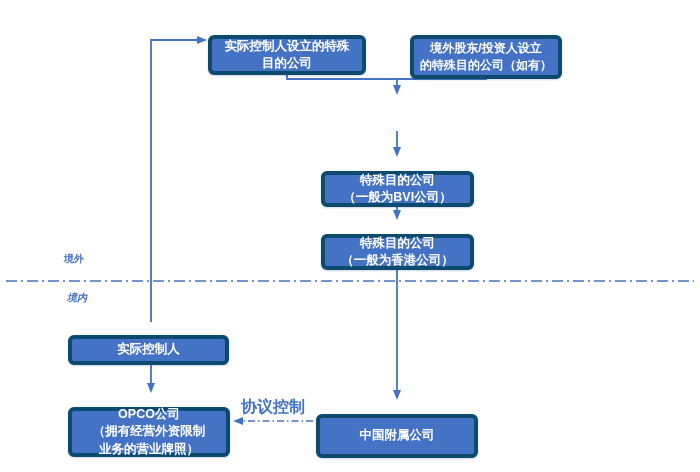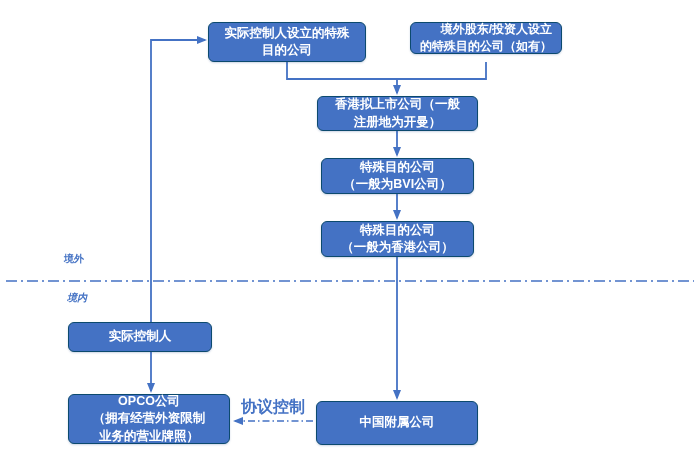--- a/index.html
+++ b/index.html
@@ -8,33 +8,34 @@
     width:700px;height:472px;
     background:#ffffff;
     font-family:"Liberation Sans","DejaVu Sans",sans-serif;
     overflow:hidden;
   }
   .lines{position:absolute;left:0;top:0;width:700px;height:472px;}
   .node{
     position:absolute;
     box-sizing:border-box;
     background:#4472C4;
-    border:1px solid #0c4a6e;
+    border:4px solid #0c4a6e;
     border-radius:6px;
     color:#ffffff;
     font-size:12.5px;
     font-weight:bold;
     line-height:1.38;
     text-align:center;
     display:flex;
     align-items:center;
     justify-content:center;
     white-space:pre-line;
     padding:2px 6px;
     box-shadow:0 1px 2px rgba(60,90,150,0.25);
+    margin-top:13px;
   }
   .region-label{
     position:absolute;
     color:#4472C4;
     font-size:10px;
     font-weight:bold;
     white-space:nowrap;
   }
   .edge-label{
     position:absolute;
@@ -72,33 +73,31 @@
     <path d="M397,257 L397,398" fill="none" stroke="#4472C4" stroke-width="1.8" marker-end="url(#arrow)"></path>
 
     <path d="M6,281 L694,281" fill="none" stroke="#4472C4" stroke-width="1.6" stroke-dasharray="11 4 2 4"></path>
 
     <path d="M313,421 L235,421" fill="none" stroke="#4472C4" stroke-width="1.6" stroke-dasharray="7 3 1.5 3" marker-end="url(#arrow)"></path>
   </svg>
 
   <div class="node" style="left:208px;top:22px;width:158px;height:40px;">实际控制人设立的特殊
 目的公司</div>
 
-  <div class="node" style="left:410px;top:22px;width:152px;height:32px;font-size:12px;text-align:right;">境外股东/投资人设立
+  <div class="node" style="left:410px;top:22px;width:152px;height:44px;font-size:12px;">境外股东/投资人设立
 的特殊目的公司（如有）</div>
 
-  <div class="node" style="left:317px;top:96px;width:161px;height:35px;">香港拟上市公司（一般
-注册地为开曼）</div>
 
   <div class="node" style="left:321px;top:158px;width:153px;height:36px;">特殊目的公司
 （一般为BVI公司）</div>
 
   <div class="node" style="left:321px;top:221px;width:153px;height:36px;">特殊目的公司
 （一般为香港公司）</div>
 
-  <div class="node" style="left:68px;top:322px;width:144px;height:30px;">实际控制人</div>
+  <div class="node" style="left:68px;top:322px;width:161px;height:30px;">实际控制人</div>
 
   <div class="node" style="left:68px;top:394px;width:162px;height:50px;">OPCO公司
 （拥有经营外资限制
 业务的营业牌照）</div>
 
   <div class="node" style="left:316px;top:401px;width:162px;height:44px;">中国附属公司</div>
 
   <div class="region-label" style="left:64px;top:252px;">境外</div>
 
   <div class="region-label" style="left:67px;top:291px;font-style:italic;">境内</div>

